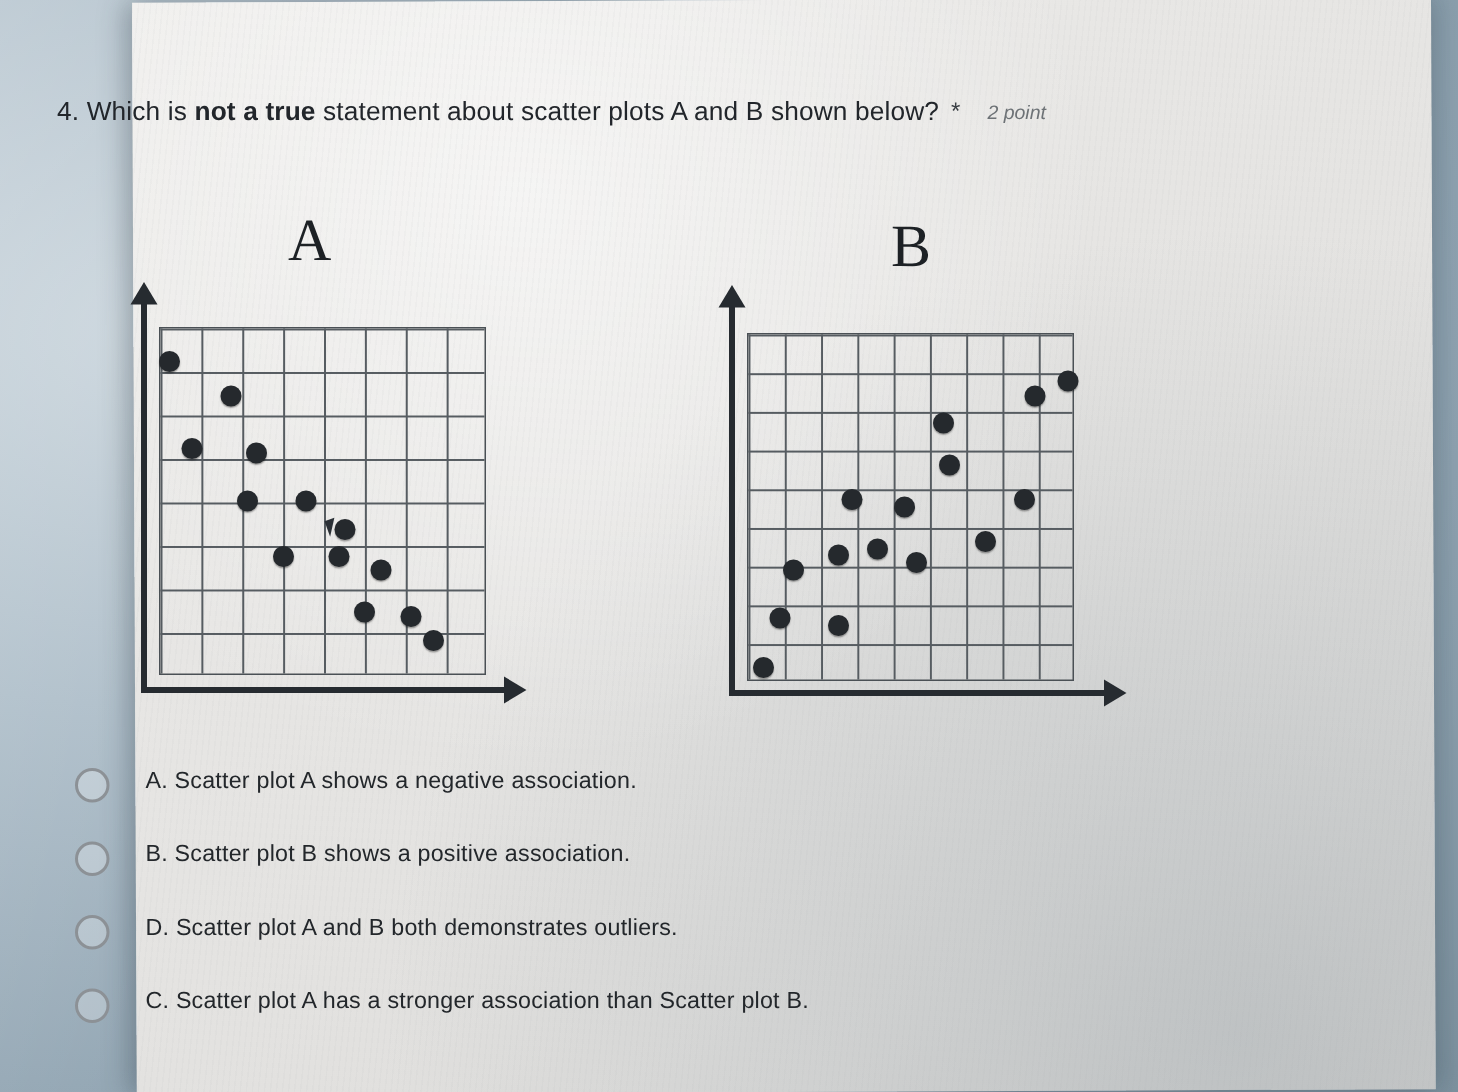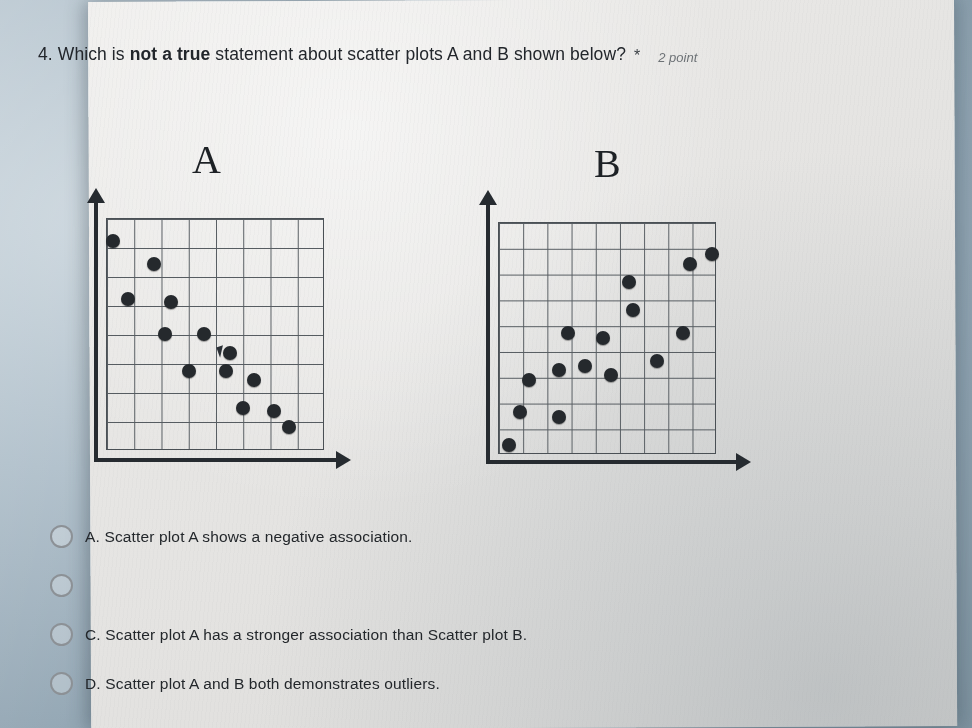--- a/index.html
+++ b/index.html
@@ -64,24 +64,24 @@
   .content {
     position: absolute;
     inset: 0;
     z-index: 3;
   }
 
   
   .question-row {
     position: absolute;
     left: 38px;
-    top: 44px;
+    top: 64px;
     width: 790px;
     display: flex;
-    align-items: flex-end;
+    align-items: center;
     gap: 6px;
   }
   .q-text {
     font-size: 17.5px;
     color: #22262b;
     letter-spacing: .1px;
     white-space: nowrap;
   }
   .q-text b { font-weight: bold; }
   .required-star {
@@ -158,23 +158,23 @@
 
   
   .options {
     position: absolute;
     left: 50px;
     top: 512px;
     width: 780px;
   }
   .option {
     display: flex;
-    align-items: center;
+    align-items: flex-start;
     height: 49px;
-    gap: 12px;
+    gap: 24px;
   }
   .radio {
     width: 23px; height: 23px;
     border-radius: 50%;
     border: 2px solid #8c9196;
     background: rgba(255,255,255,0.25);
     flex: 0 0 auto;
     box-sizing: border-box;
   }
   .option-text {
@@ -256,24 +256,25 @@
 
   </div>
 
   <div class="options">
     <div class="option">
       <span class="radio"></span>
       <span class="option-text">A. Scatter plot A shows a negative association.</span>
     </div>
     <div class="option">
       <span class="radio"></span>
+      <span class="option-text">B. Scatter plot B shows a positive association.</span>
+    </div>
+    <div class="option">
+      <span class="radio"></span>
+      <span class="option-text">D. Scatter plot A and B both demonstrates outliers.</span>
     </div>
     <div class="option">
       <span class="radio"></span>
       <span class="option-text">C. Scatter plot A has a stronger association than Scatter plot B.</span>
     </div>
-    <div class="option">
-      <span class="radio"></span>
-      <span class="option-text">D. Scatter plot A and B both demonstrates outliers.</span>
-    </div>
   </div>
 
 </div>
 
 </body></html>

